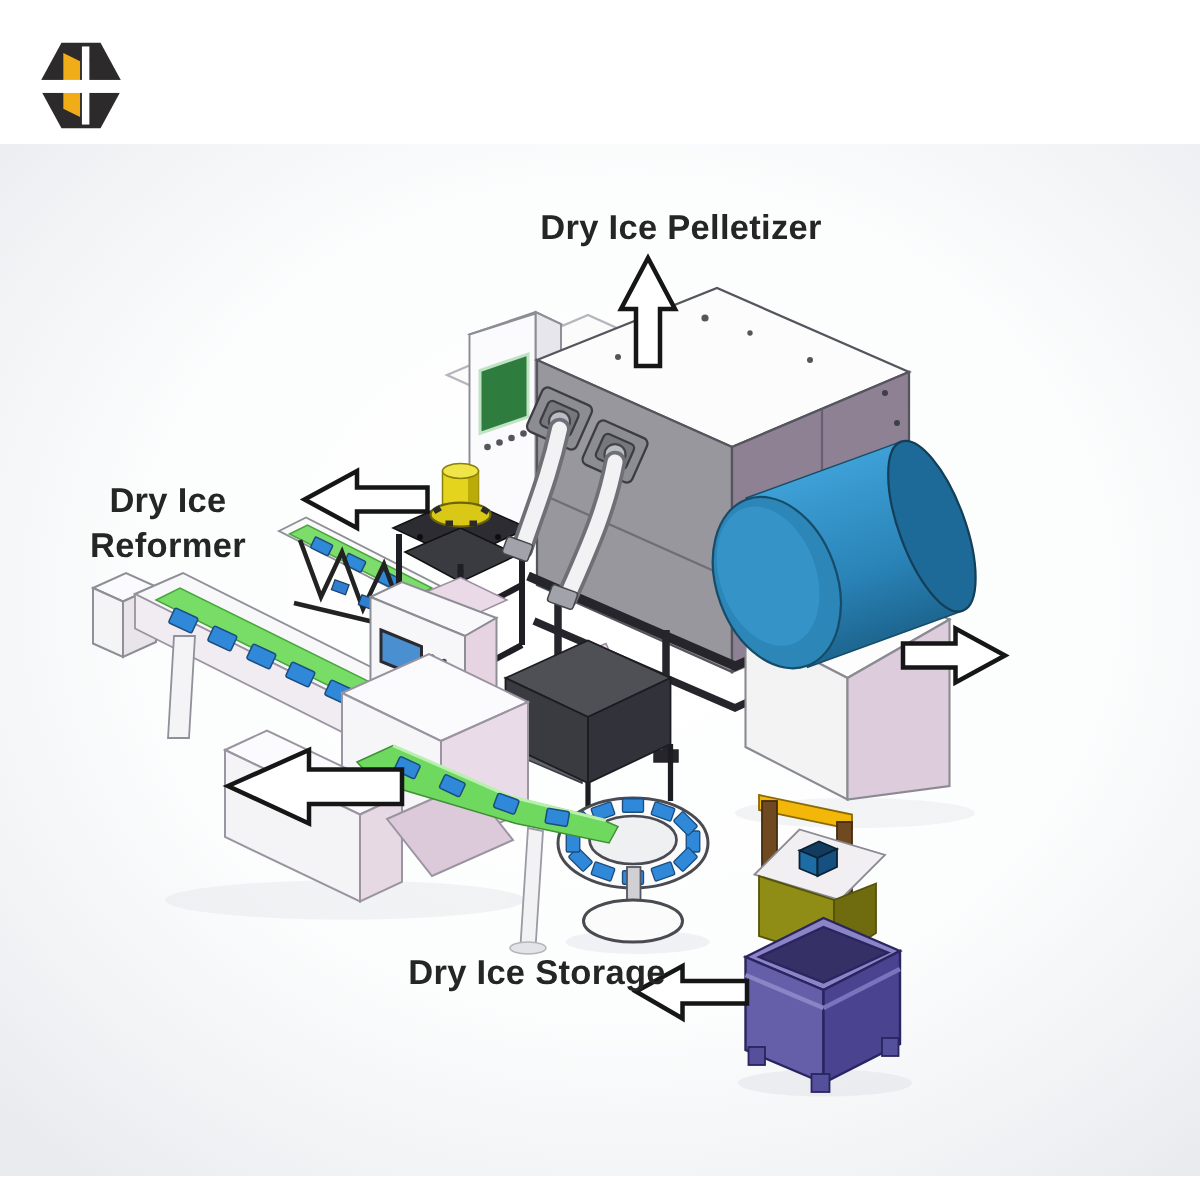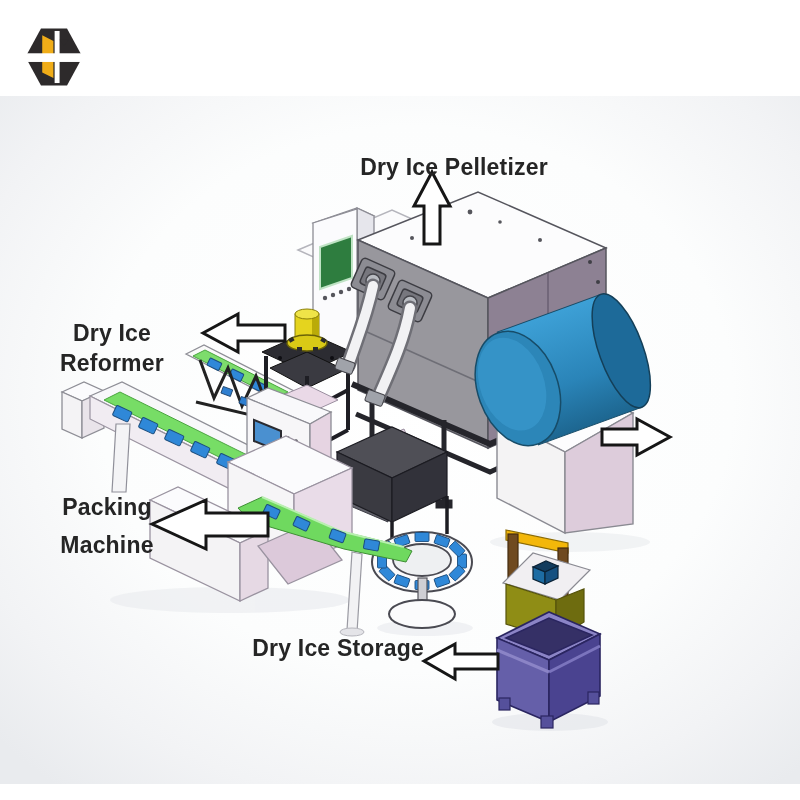--- a/index.html
+++ b/index.html
@@ -13,25 +13,25 @@
   .brand-dark{color:#272425;}
   .brand-accent{color:#f0ad18;}
   .brand-sub{color:#f0ad18;font-size:20px;vertical-align:-4px;margin-left:1px;}
   .tagline-row{display:flex;align-items:center;gap:6px;margin-top:4px;width:104px;justify-content:center;}
   .tagline{font-weight:700;font-size:11px;letter-spacing:2px;color:#2b2b2b;white-space:nowrap;}
   .dash{width:14px;height:2px;background:#c2c2c2;flex:0 0 auto;}
   
   .lbl{position:absolute;font-weight:700;font-size:23px;color:#252525;text-align:center;
        letter-spacing:.2px;line-height:36px;}
   .lbl .ln{display:block;}
-  .lbl-pelletizer{left:338px;top:152px;width:232px;line-height:30px;}
+  .lbl-pelletizer{left:338px;top:136px;width:232px;line-height:30px;}
   .lbl-reformer{left:20px;top:318px;width:184px;line-height:30px;}
   .lbl-recovery{left:648px;top:394px;width:150px;line-height:38px;font-size:22px;}
   .lbl-packing{left:38px;top:488px;width:138px;line-height:38px;}
-  .lbl-storage{left:252px;top:630px;width:172px;line-height:36px;text-align:right;}
+  .lbl-storage{left:272px;top:630px;width:172px;line-height:36px;}
 </style>
 </head>
 <body>
 
 <div class="canvas">
 
   <svg class="scene" width="800" height="800" viewBox="0 0 800 800">
     <defs>
       <radialGradient id="bgGrad" cx="52%" cy="44%" r="72%">
         <stop offset="0%" stop-color="#ffffff"></stop>
@@ -322,21 +322,17 @@
       <polygon points="59,22 74,22 66,32" fill="#2d2a2b"></polygon>
     </svg>
   </div>
 
   <div class="lbl lbl-pelletizer">
     <span class="ln">Dry Ice Pelletizer</span>
   </div>
   <div class="lbl lbl-reformer">
     <span class="ln">Dry Ice Reformer</span>
   </div>
-  <div class="lbl lbl-packing">
-    <span class="ln">Packing</span>
-    <span class="ln">Machine</span>
-  </div>
   <div class="lbl lbl-storage">
     <span class="ln">Dry Ice Storage</span>
   </div>
 
 </div>
 
 </body></html>

